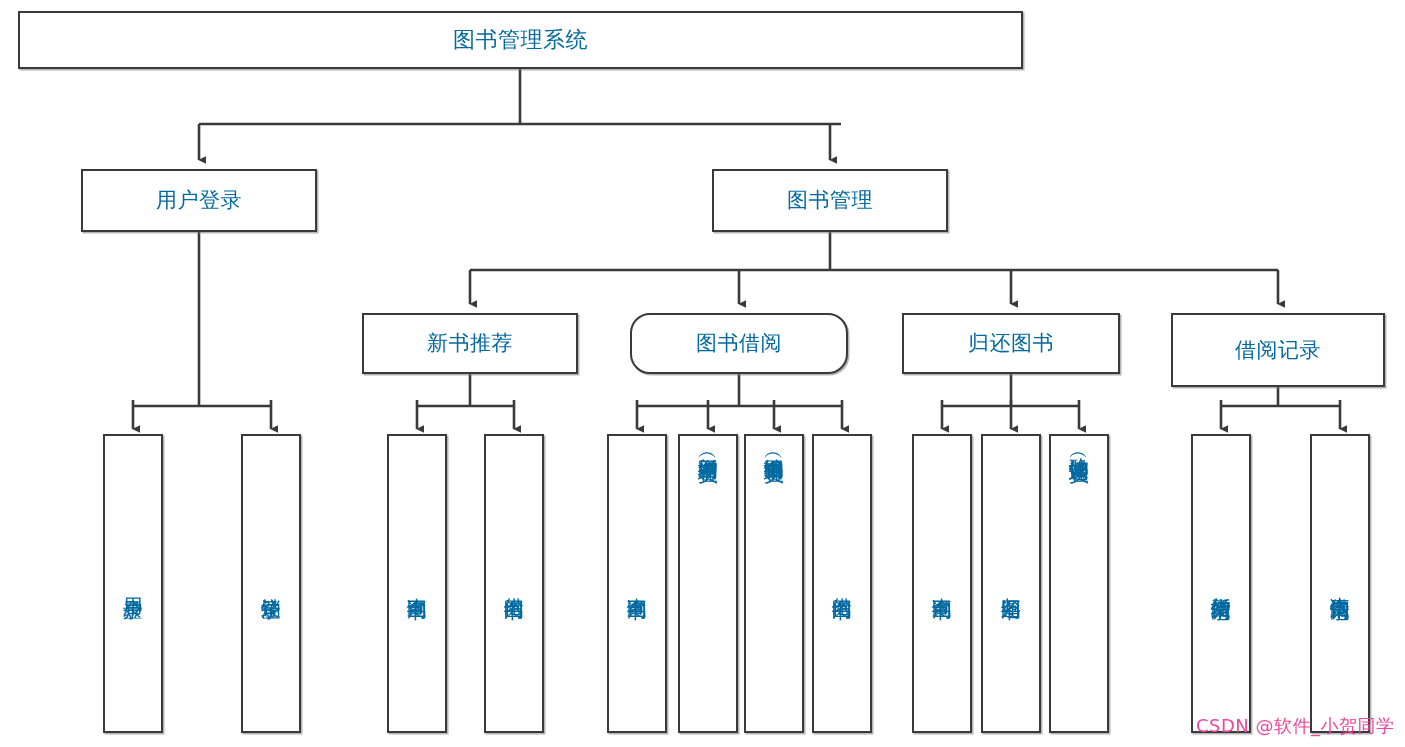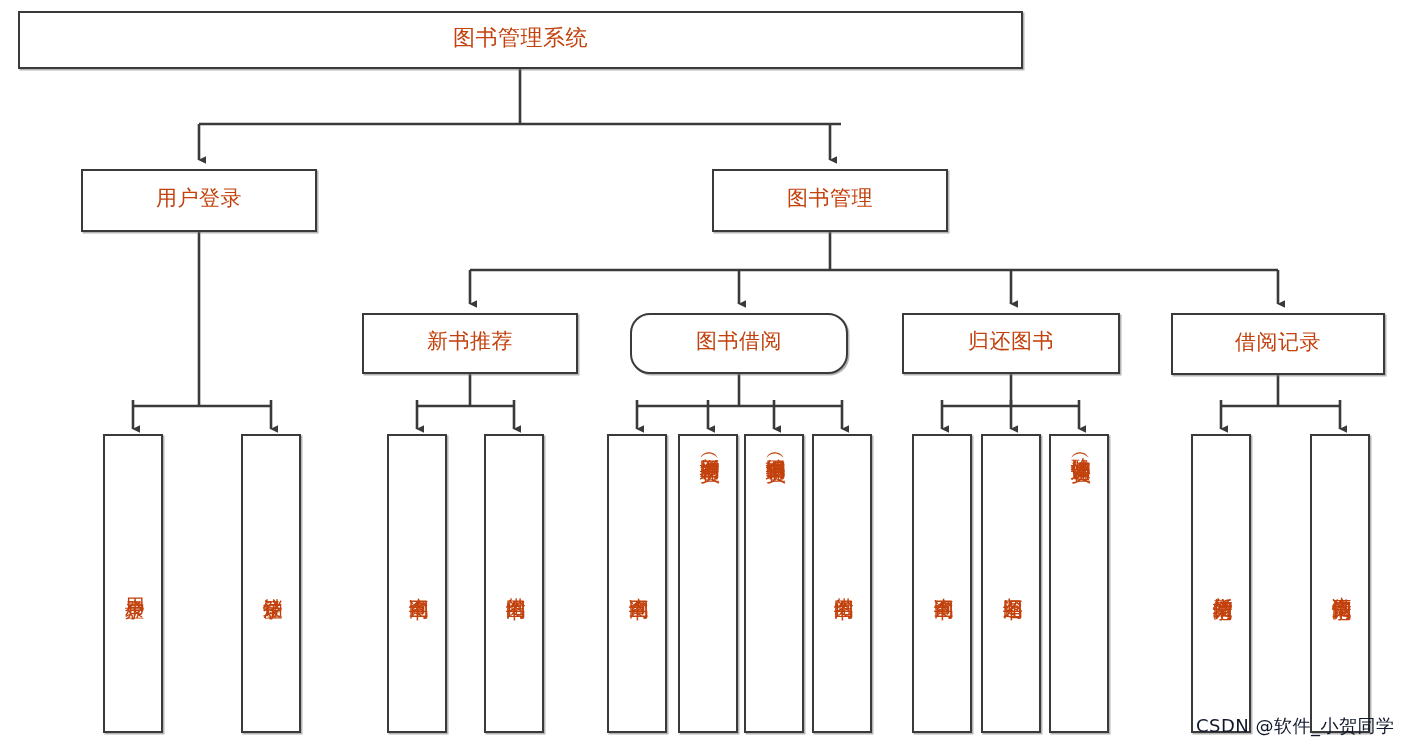--- a/index.html
+++ b/index.html
@@ -31,27 +31,27 @@
     box-sizing: border-box;
     background: #ffffff;
     border: 2.5px solid #3a3a3a;
     box-shadow: 1.5px 1.5px 0 0 rgba(120,120,120,0.55);
     display: flex;
     align-items: center;
     justify-content: center;
     overflow: hidden;
   }
   .node-label {
-    color: #c2410c;
+    color: #0369a1;
     font-size: 21px;
     line-height: 1.15;
     letter-spacing: 0.5px;
     white-space: nowrap;
     text-align: right;
-    font-family: Liberation Mono, monospace;
+    font-family: Liberation Serif, serif;
   }
   .node-root .node-label { font-size: 22px; }
   .node-leaf {
     align-items: flex-start;
     justify-content: center;
     padding-top: 6px;
   }
   .node-leaf .node-label {
     writing-mode: vertical-rl;
     text-orientation: upright;
@@ -60,21 +60,21 @@
     letter-spacing: 1px;
     white-space: nowrap;
     -webkit-writing-mode: vertical-rl;
   }
   .node-leaf.center-v {
     align-items: center;
     padding-top: 0;
   }
   .watermark {
     position: absolute;
-    color: #0f172a;
+    color: #ec4899;
     font-size: 18px;
     letter-spacing: 0.5px;
     white-space: nowrap;
     font-family: "DejaVu Sans", "Liberation Sans", sans-serif;
     pointer-events: none;
   }
 </style>
 </head>
 <body>
 
@@ -143,21 +143,21 @@
 
   <div class="node-box" style="left:362px; top:313px; width:216px; height:61px;">
     <span class="node-label">新书推荐</span>
   </div>
   <div class="node-box" style="left:630px; top:313px; width:218px; height:61px;border-radius:20px;">
     <span class="node-label">图书借阅</span>
   </div>
   <div class="node-box" style="left:902px; top:313px; width:218px; height:61px;">
     <span class="node-label">归还图书</span>
   </div>
-  <div class="node-box" style="left:1171px; top:313px; width:214px; height:62px;">
+  <div class="node-box" style="left:1171px; top:313px; width:214px; height:74px;">
     <span class="node-label">借阅记录</span>
   </div>
 
   <div class="node-box node-leaf center-v" style="left:103px; top:434px; width:60px; height:299px;">
     <span class="node-label">用户登录</span>
   </div>
   <div class="node-box node-leaf center-v" style="left:241px; top:434px; width:60px; height:299px;">
     <span class="node-label">注销登录</span>
   </div>
 

